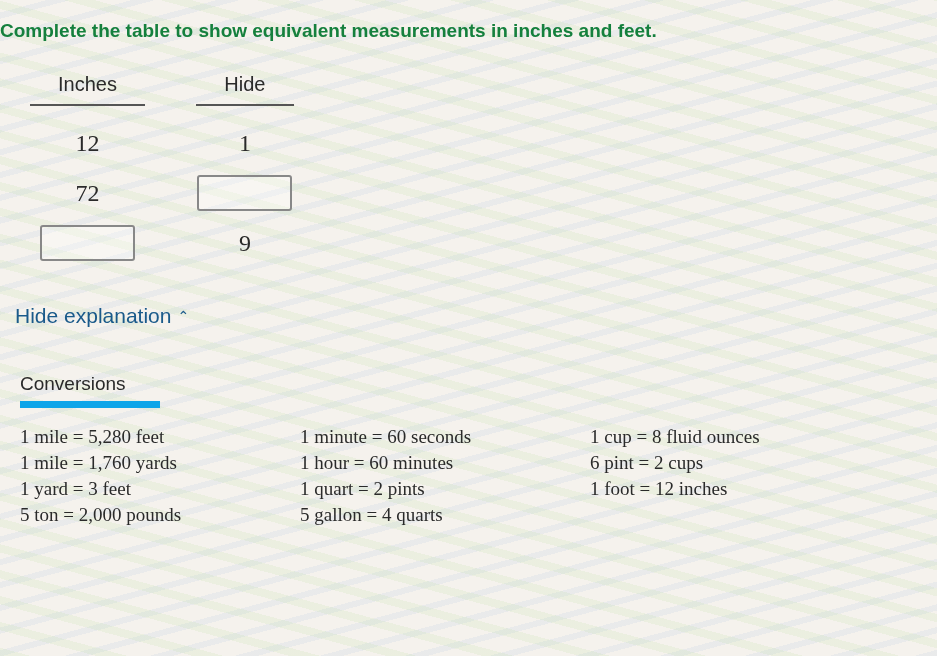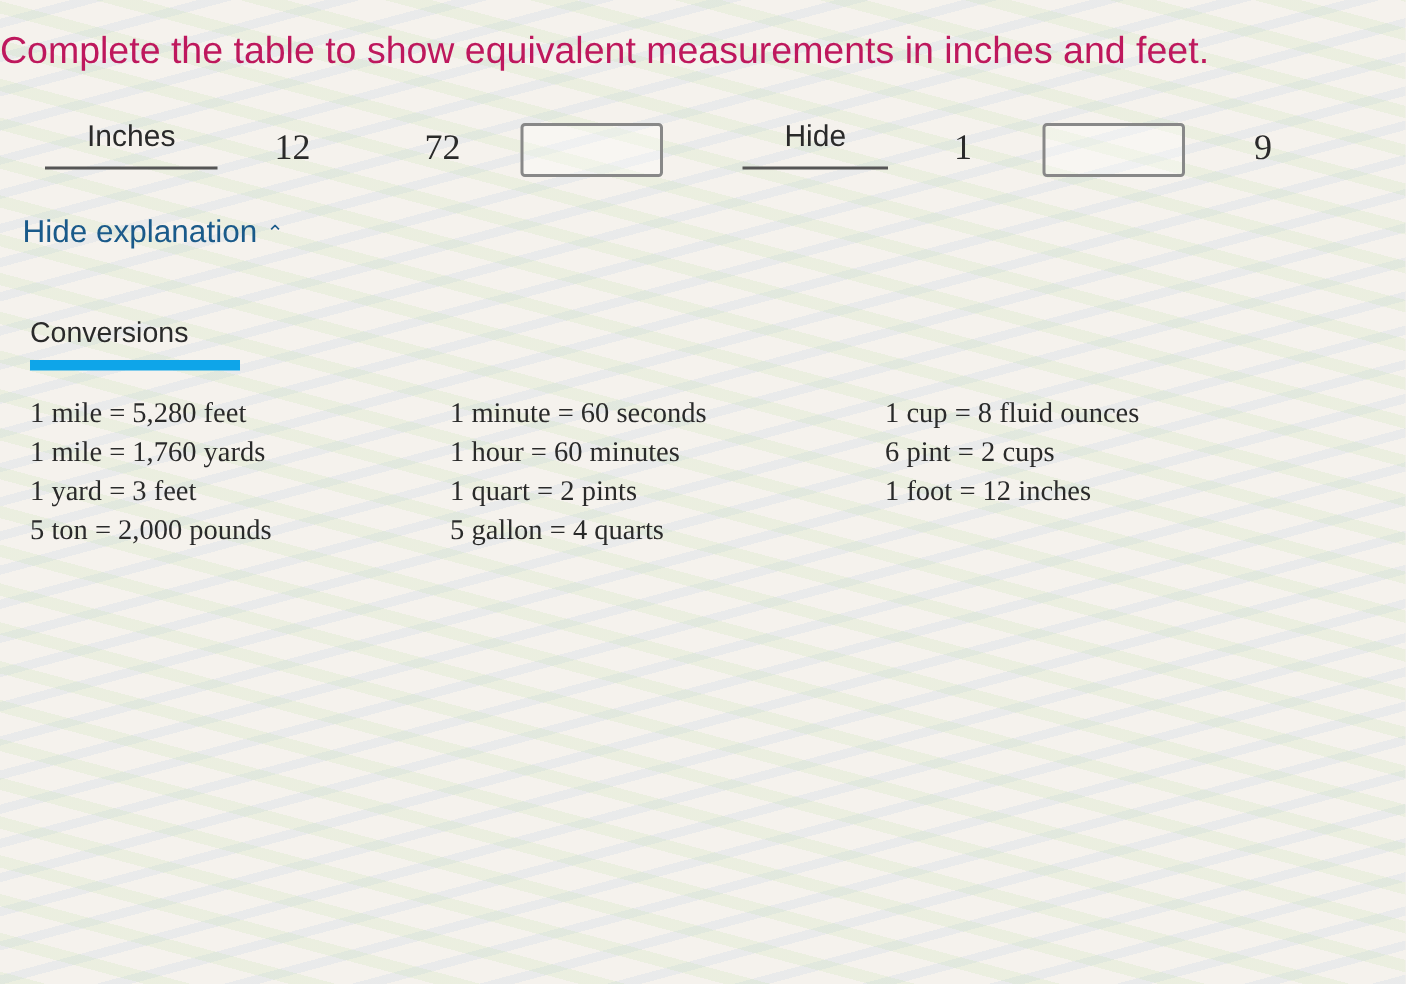--- a/index.html
+++ b/index.html
@@ -13,34 +13,34 @@
       background-image:
         repeating-linear-gradient(15deg, rgba(180,220,150,0.15) 0px, rgba(180,220,150,0.15) 8px, transparent 8px, transparent 25px),
         repeating-linear-gradient(-15deg, rgba(150,180,220,0.12) 0px, rgba(150,180,220,0.12) 6px, transparent 6px, transparent 22px);
       width: 937px;
       height: 656px;
       padding: 20px 0 0 0;
       color: #2a2a2a;
       overflow: hidden;
     }
     .title {
-      font-weight: normal;
-      font-size: 25px;
-      color: #be185d;
+      font-weight: bold;
+      font-size: 19px;
+      color: #15803d;
       padding: 0 10px 25px 0;
       font-family: 'Trebuchet MS', Arial, sans-serif;
     }
     .table-area {
       margin-left: 30px;
       display: flex;
       gap: 50px;
     }
     .col {
       display: flex;
-      flex-direction: row;
+      flex-direction: column;
       align-items: center;
     }
     .col-header {
       font-family: 'Trebuchet MS', Arial, sans-serif;
       font-size: 20px;
       font-weight: 500;
       color: #2a2a2a;
       border-bottom: 2px solid #555;
       padding: 6px 28px 8px 28px;
       margin-bottom: 12px;
@@ -65,21 +65,21 @@
       border: 2px solid #888;
       border-radius: 3px;
       background: rgba(255,255,255,0.3);
       width: 95px;
       height: 36px;
       font-size: 18px;
       text-align: center;
       font-family: inherit;
     }
     .hide-explanation {
-      margin: 18px 0 0 15px;
+      margin: 36px 0 0 15px;
       color: #1a5a8a;
       font-size: 21px;
       font-family: 'Trebuchet MS', Arial, sans-serif;
       cursor: pointer;
       display: inline-flex;
       align-items: center;
       gap: 6px;
     }
     .chev {
       font-size: 14px;

